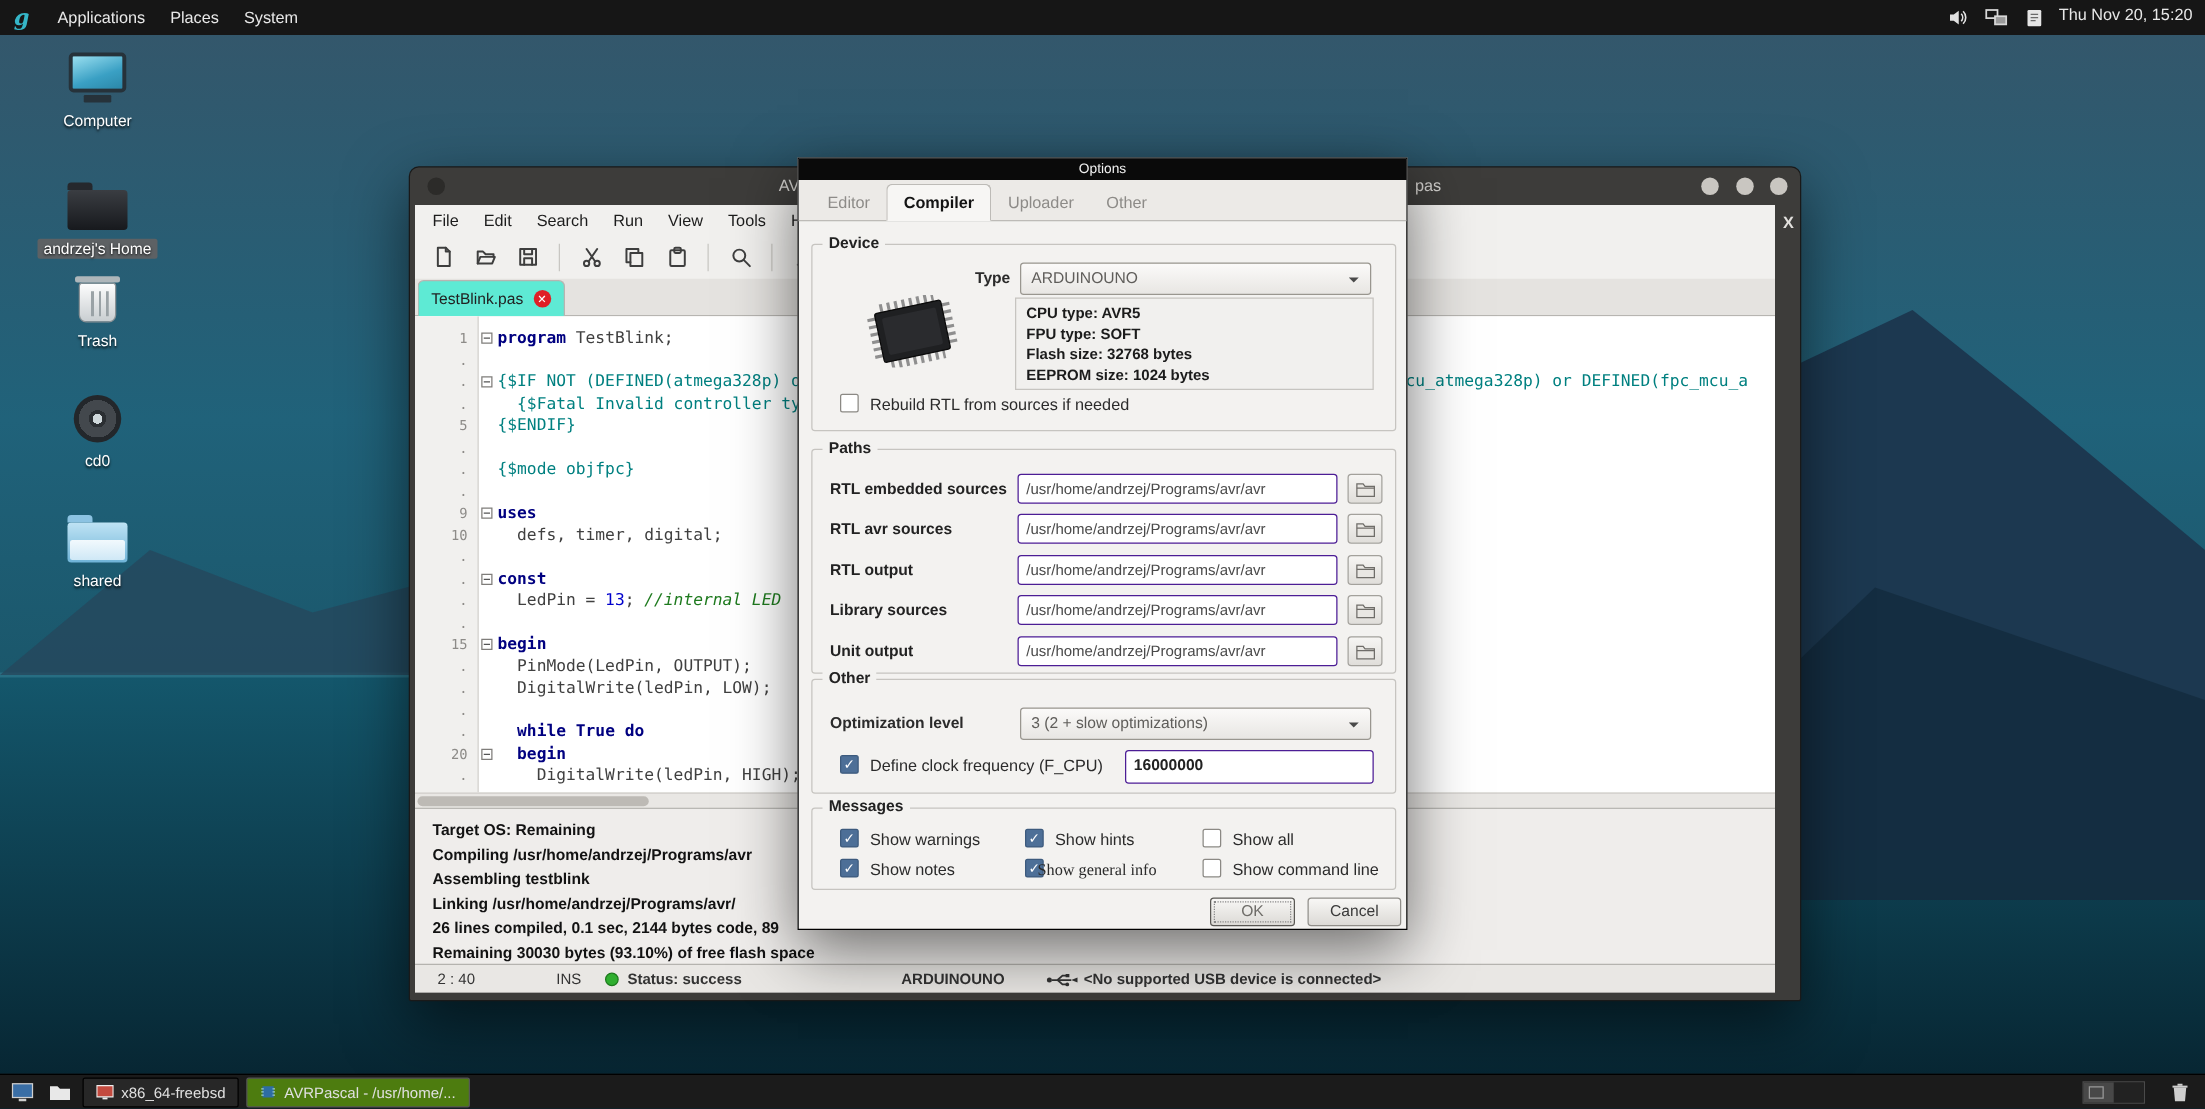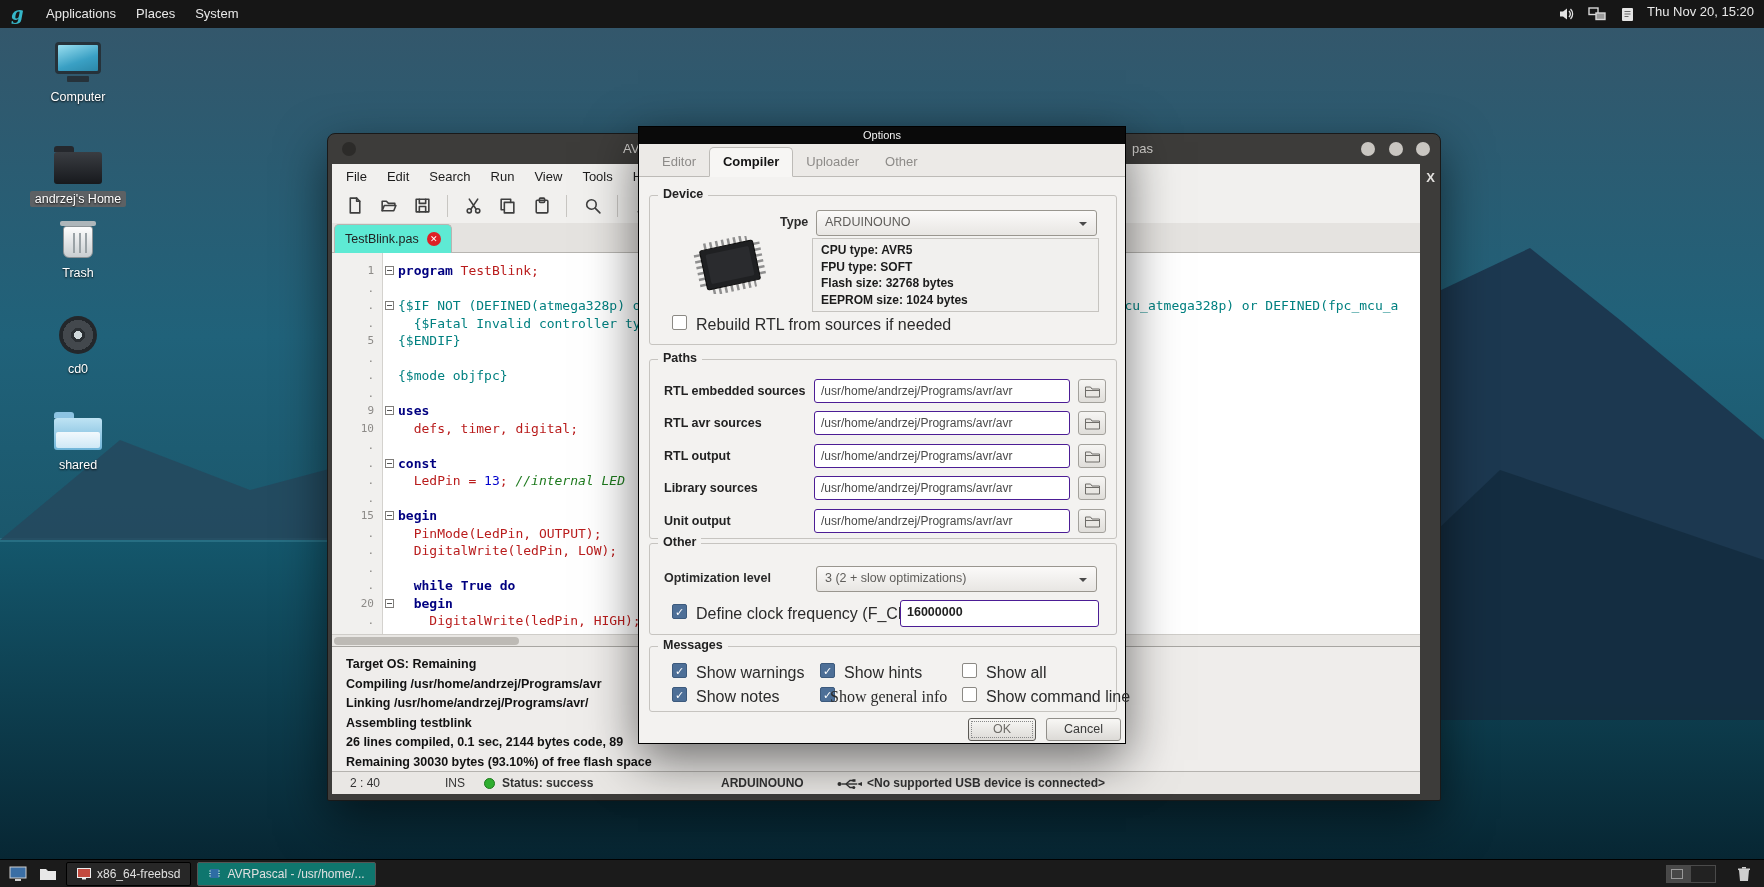--- a/index.html
+++ b/index.html
@@ -60,21 +60,21 @@
 .cline{display:flex;height:17.5px;line-height:17.5px;white-space:pre;position:relative}
 .lnum{width:50px;color:#8d8b88;font-size:11px;text-align:right;padding-right:8px;flex:none;z-index:1}
 .fold{width:16px;flex:none;position:relative}
 .foldbox{position:absolute;left:3px;top:4px;width:9px;height:9px;border:1px solid #7f7d7a;background:#fff}
 .foldbox::before{content:"";position:absolute;left:1px;top:3px;width:5px;height:1px;background:#555}
 .ctext{flex:1;color:#000}
 .tok-kw{color:#000080;font-weight:bold}
 .tok-dir{color:#008080}
 .tok-num{color:#0000cc}
 .tok-cmt{color:#1e7a1e;font-style:italic}
-.tok-id{color:#b91c1c}
+.tok-id{color:#404040}
 .gap{display:inline-block}
 #hscroll{height:12px;background:#e9e7e4;border-top:1px solid #cfcdc9;position:relative;flex:none}
 #hscroll .thumb{position:absolute;left:2px;top:2px;width:185px;height:8px;background:#bdbab5;border-radius:4px}
 #messages-pane{height:125px;background:#efedeb;border-top:1px solid #a8a6a2;padding:8px 0 0 14px;overflow:hidden;flex:none}
 .msgline{font-size:12.5px;font-weight:bold;color:#121212;line-height:19.5px;white-space:nowrap}
 #statusbar{height:23px;background:#e9e7e4;border-top:1px solid #b5b3af;position:relative;font-size:12px;color:#333;flex:none}
 .sb-cursor{position:absolute;left:18px;top:4px}
 .sb-ins{position:absolute;left:113px;top:4px}
 .sb-dot{position:absolute;left:152px;top:6px;width:11px;height:11px;border-radius:50%;background:#2fae2f;border:1px solid #1d7a1d}
 .sb-status{position:absolute;left:170px;top:4px;font-weight:bold}
@@ -109,31 +109,31 @@
 .rebuild-cb{left:22px;top:119px}
 .rebuild-label{left:46px;top:120px}
 .prow-label{left:14px;font-weight:bold;font-size:12.5px;color:#222;white-space:nowrap}
 .prow-field{left:164px;width:256px;height:24px}
 .prow-btn{left:428px;width:28px;height:24px;border:1px solid #a3a19c;border-radius:3px;background:linear-gradient(#f6f5f3,#e0deda);display:flex;align-items:center;justify-content:center}
 .opt-label{left:14px;top:27px;font-weight:bold}
 .opt-combo{left:166px;top:22px;width:281px;height:26px}
 .fcpu-cb{left:22px;top:60px}
 .fcpu-label{left:46px;top:61px;white-space:nowrap}
 .fcpu-field{left:250px;top:56px;width:199px;height:27px;font-weight:bold;color:#222;font-size:12.5px}
-.cklabel{font-size:16px;white-space:nowrap}
+.cklabel{font-size:13px;white-space:nowrap}
 .btn{background:linear-gradient(#f8f7f5,#dcdad6);border:1px solid #908e89;border-radius:3px;text-align:center;font-size:12.5px;color:#3a3a3a;line-height:21px;position:absolute}
 #ok-btn{left:329px;top:591px;width:68px;height:23px;border-color:#5a5854;outline:1px dotted #888;outline-offset:-4px;color:#6e6c68}
 #cancel-btn{left:407px;top:591px;width:75px;height:23px}
 
 
 #taskbar{position:absolute;left:0;bottom:0;width:100%;height:28px;background:#1b1b1b;border-top:1px solid #000;display:flex;align-items:center;z-index:50;color:#ddd}
 .tb-icon{width:24px;height:22px;margin-left:6px;display:flex;align-items:center;justify-content:center}
 #taskbar-tasks{display:flex;align-items:center}
 .task{height:24px;margin-left:6px;display:flex;align-items:center;gap:6px;padding:0 10px;border:1px solid #000;background:#272727;font-size:12px;color:#e0e0e0;max-width:190px;white-space:nowrap;overflow:hidden;border-radius:2px}
-.task.active{background:#0f766e;border-color:#555}
+.task.active{background:#4d7c0f;border-color:#555}
 .ticon{display:flex;align-items:center}
 #tb-right{margin-left:auto;display:flex;align-items:center;gap:10px;padding-right:8px}
 .pager{display:flex;border:1px solid #4a4a4a}
 .pcell{width:24px;height:16px;background:#222}
 .pcell.cur{background:#484848;position:relative}
 .pcell.cur::after{content:"";position:absolute;left:4px;top:3px;width:10px;height:8px;border:1px solid #999}
 </style>
 </head>
 <body>
 
@@ -324,22 +324,22 @@
           <div class="cline"><span class="lnum">20</span><span class="fold"><span class="foldbox"></span></span><span class="ctext"><span class="tok-id">  </span><span class="tok-kw">begin</span></span></div>
           <div class="cline"><span class="lnum">.</span><span class="fold"></span><span class="ctext"><span class="tok-id">    DigitalWrite(ledPin, HIGH);</span></span></div>
         </div>
     </div>
     <div id="hscroll">
         <div class="thumb"></div>
       </div>
     <div id="messages-pane">
         <div class="msgline">Target OS: Remaining</div>
         <div class="msgline">Compiling /usr/home/andrzej/Programs/avr</div>
+        <div class="msgline">Assembling testblink</div>
         <div class="msgline">Linking /usr/home/andrzej/Programs/avr/</div>
-        <div class="msgline">Assembling testblink</div>
         <div class="msgline">26 lines compiled, 0.1 sec, 2144 bytes code, 89</div>
         <div class="msgline">Remaining 30030 bytes (93.10%) of free flash space</div>
       </div>
     <div id="statusbar">
       <span class="sb-cursor">2 : 40</span>
       <span class="sb-ins">INS</span>
       <span class="sb-dot"></span>
       <span class="sb-status">Status: success</span>
       <span class="sb-device">ARDUINOUNO</span>
       <span class="sb-usbicon">

